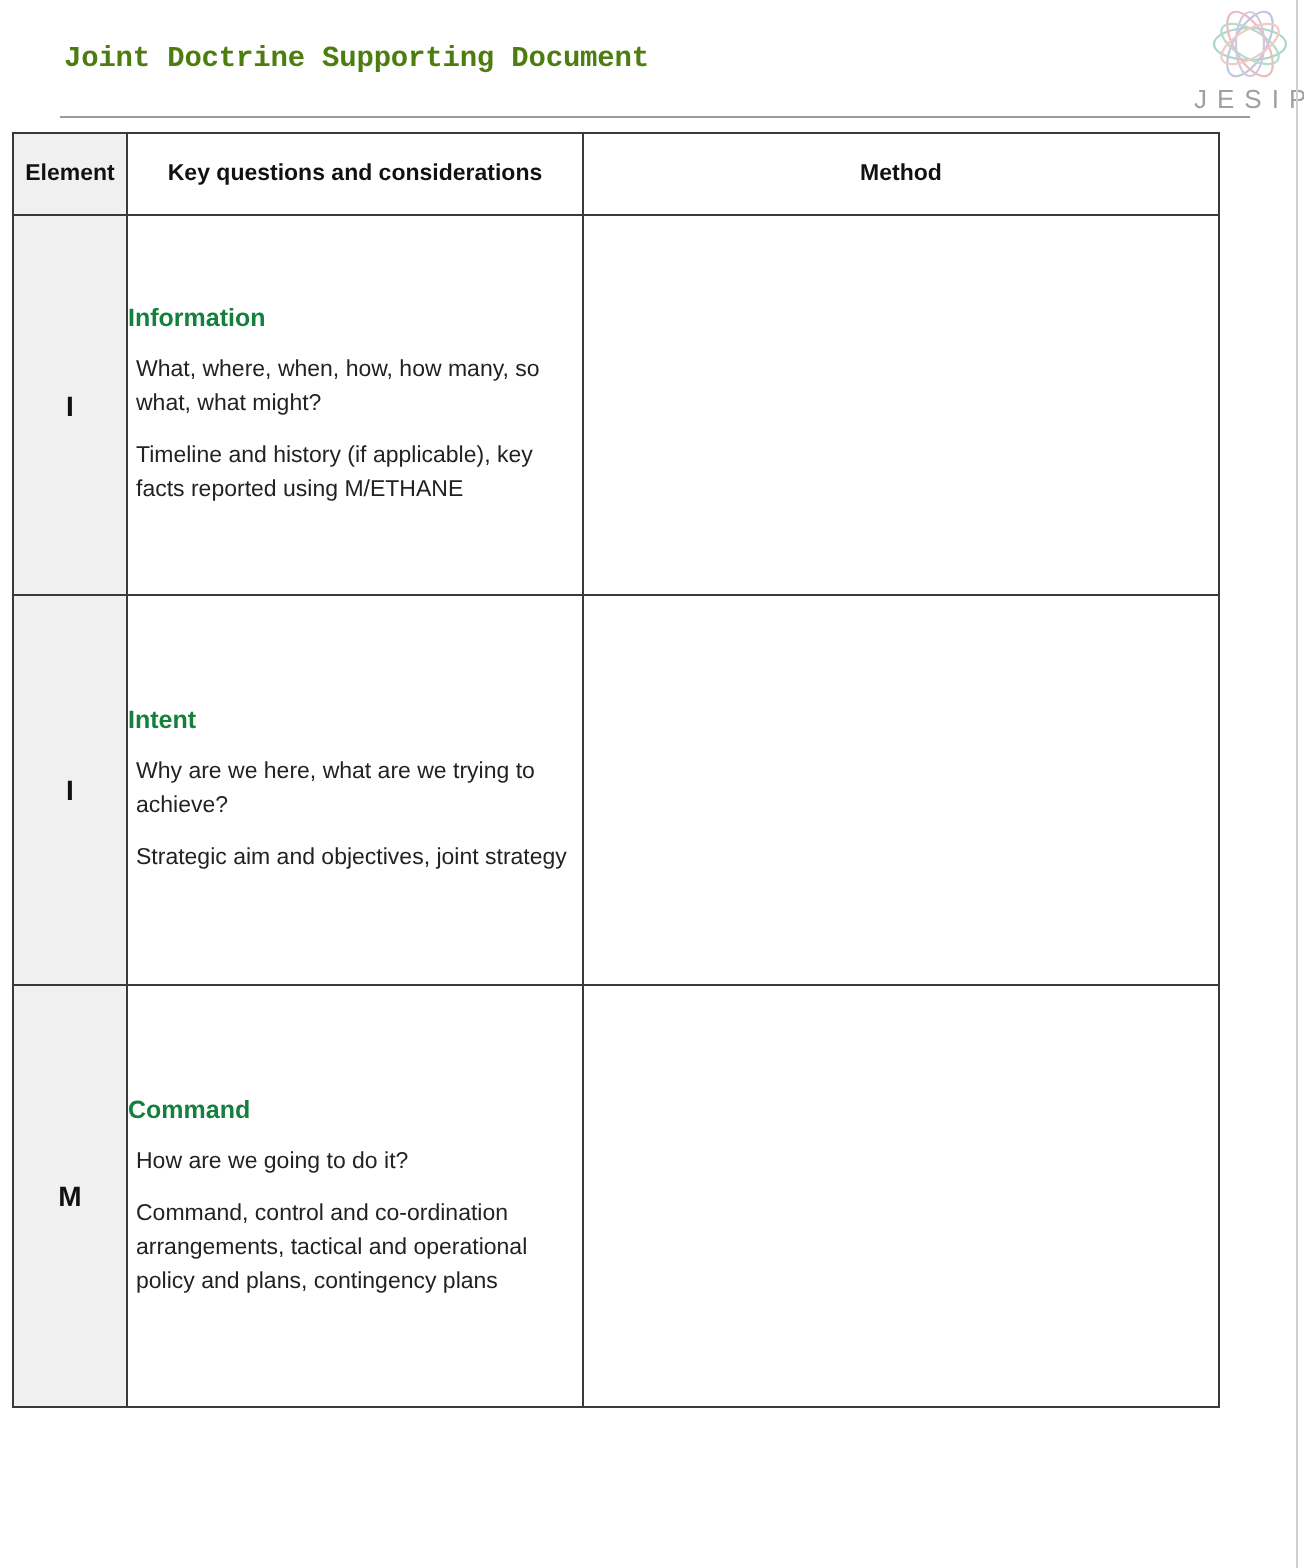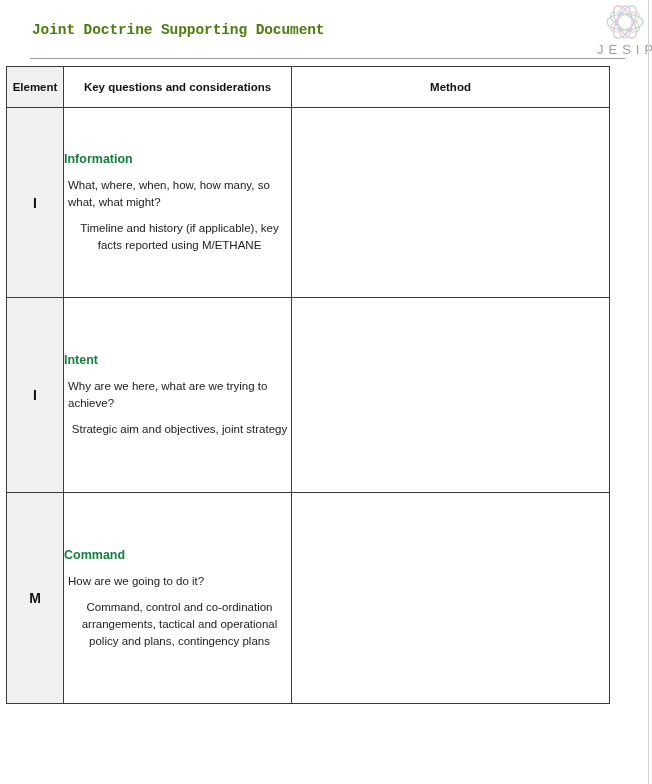--- a/index.html
+++ b/index.html
@@ -109,21 +109,20 @@
       font-weight: bold;
       font-size: 12.5px;
       color: #15803d;
       margin: 0 0 9px 0;
     }
     .q-para {
       margin: 0 0 9px 4px;
     }
     .q-para:last-child {
       margin-bottom: 0;
-      text-align: center;
     }
   </style>
 </head>
 <body>
 
 <div class="doc-title">
   <div>Joint Doctrine Supporting Document</div>
 </div>
 
 <div class="logo">

